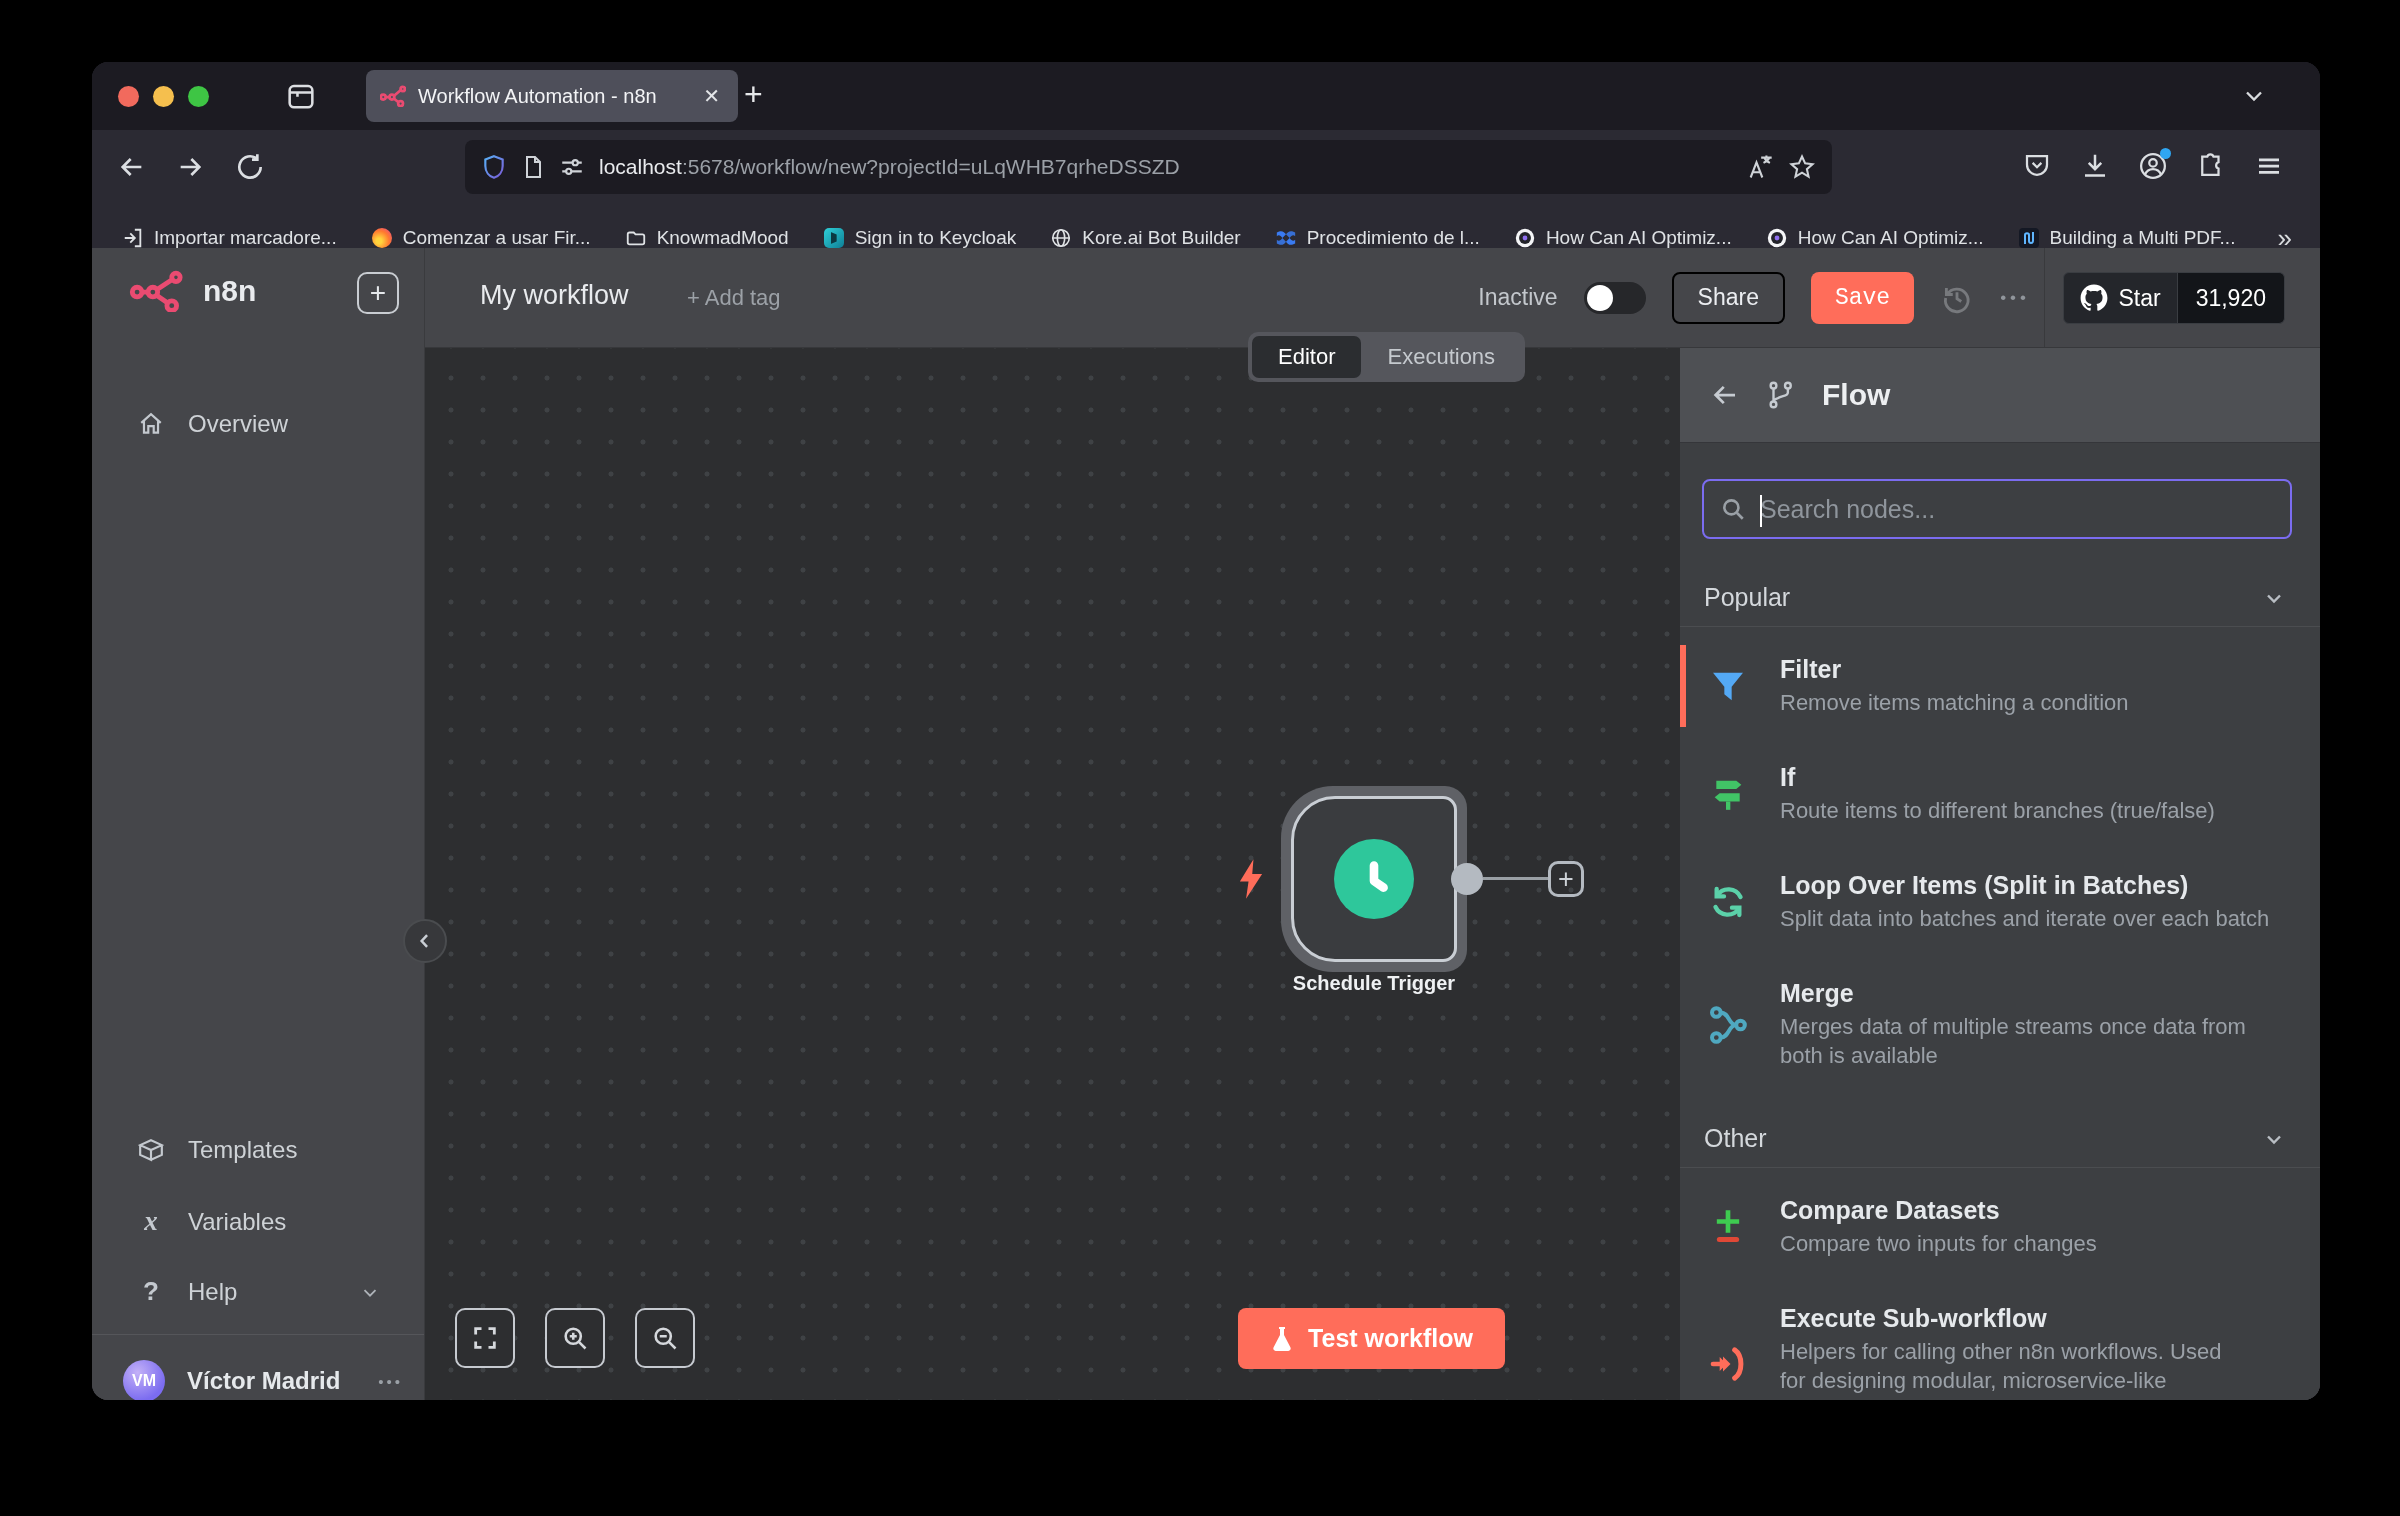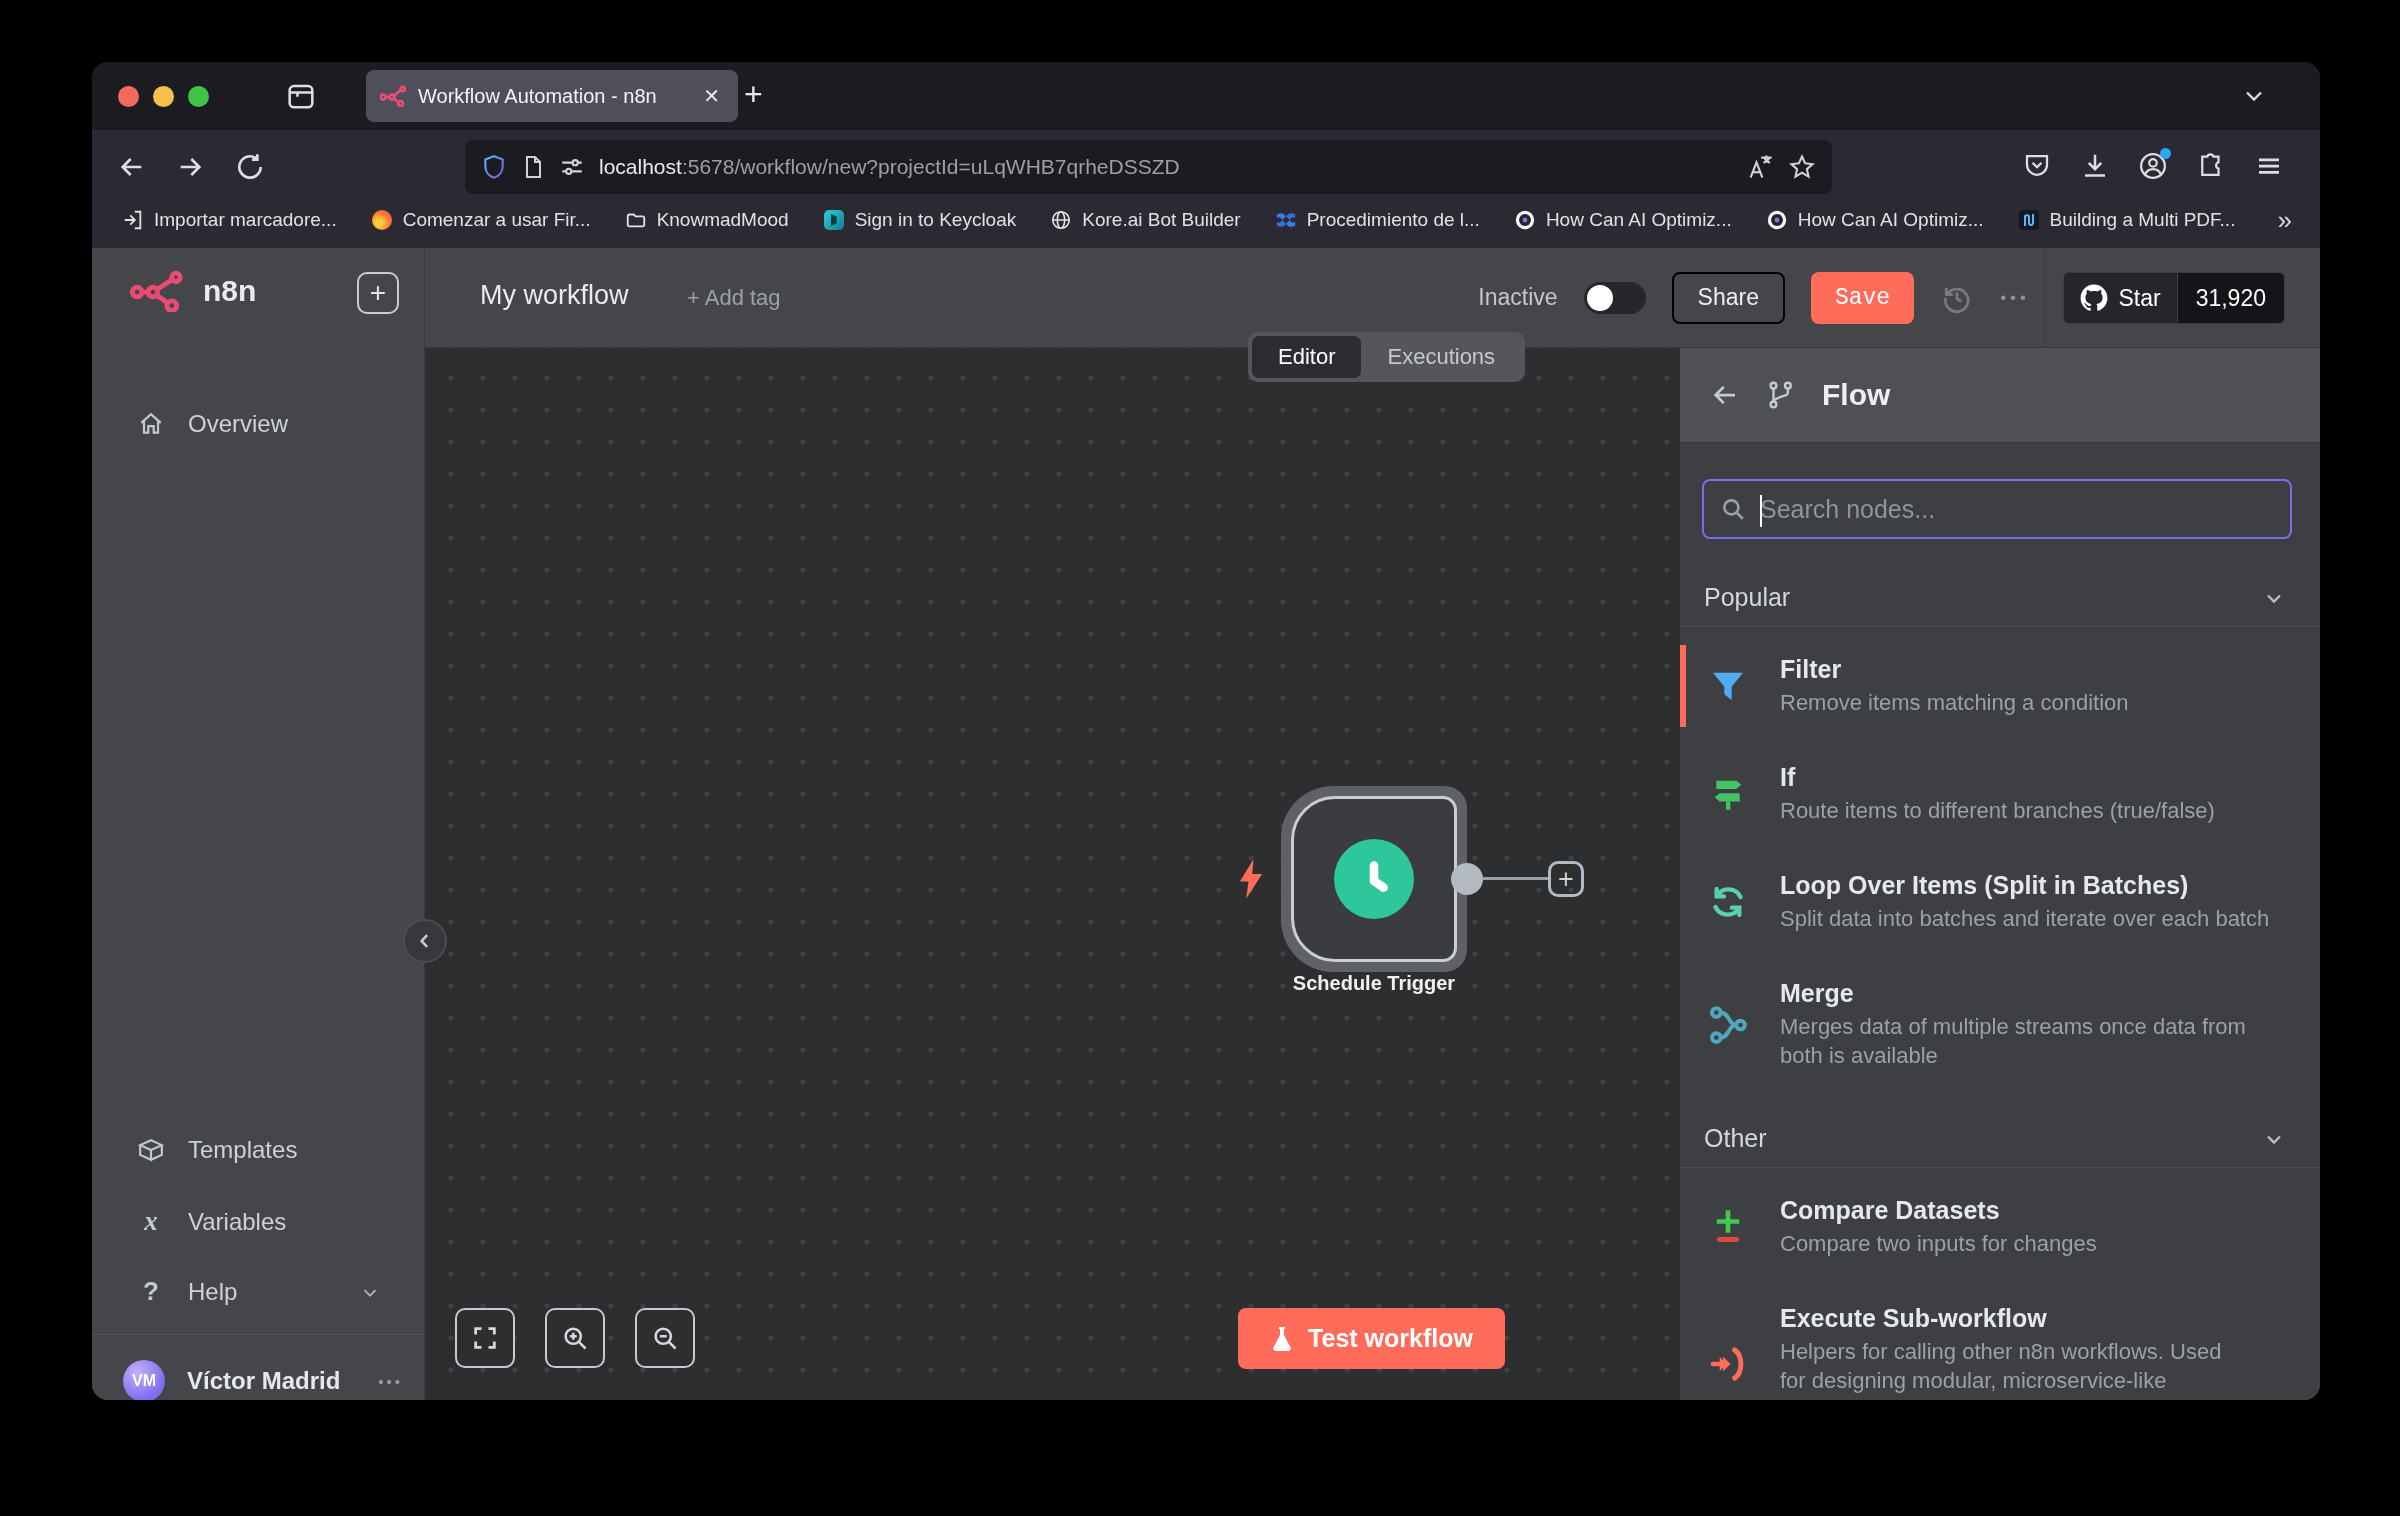--- a/index.html
+++ b/index.html
@@ -27,21 +27,21 @@
   .urlbar { position:absolute; left:373px; top:10px; width:1367px; height:54px; background:#1c1b22;
             border-radius:8px; display:flex; align-items:center; padding:0 16px; gap:14px; }
   .url-text { font-size:21px; white-space:nowrap; overflow:hidden; flex:1; }
   .url-text .host { color:#e9ebee; }
   .url-text .rest { color:#9ba0a7; }
   .pill-ic { color:#cfd3d8; flex:0 0 auto; }
   .tb-right { position:absolute; right:36px; top:21px; display:flex; gap:28px; color:#dbdee2; }
   .tb-right .ic { position:relative; }
   .notif-dot { position:absolute; right:-3px; top:-3px; width:11px; height:11px; border-radius:50%; background:#2fa6f2; }
 
-  .bookmarks { position:absolute; left:0; top:136px; width:100%; height:44px; background:#2b2a33;
+  .bookmarks { position:absolute; left:0; top:154px; width:100%; height:44px; background:#2b2a33;
                display:flex; align-items:center; padding:0 30px; gap:34px; }
   .bm { display:flex; align-items:center; gap:10px; color:#dfe2e5; font-size:19px; white-space:nowrap; }
   .bm-ic { width:22px; height:22px; display:inline-flex; align-items:center; justify-content:center; }
   .bm-overflow { margin-left:auto; color:#d8dbde; font-size:26px; letter-spacing:-2px; }
 
   
   .app { position:absolute; left:0; top:186px; width:2228px; height:1152px; background:#45464a; }
 
   .side { position:absolute; left:0; top:0; width:333px; height:100%; background:#45464a; border-right:1px solid #3a3b3e; }
   .srow { position:absolute; display:flex; align-items:center; gap:22px; color:#ced2d6; font-size:24px; }

